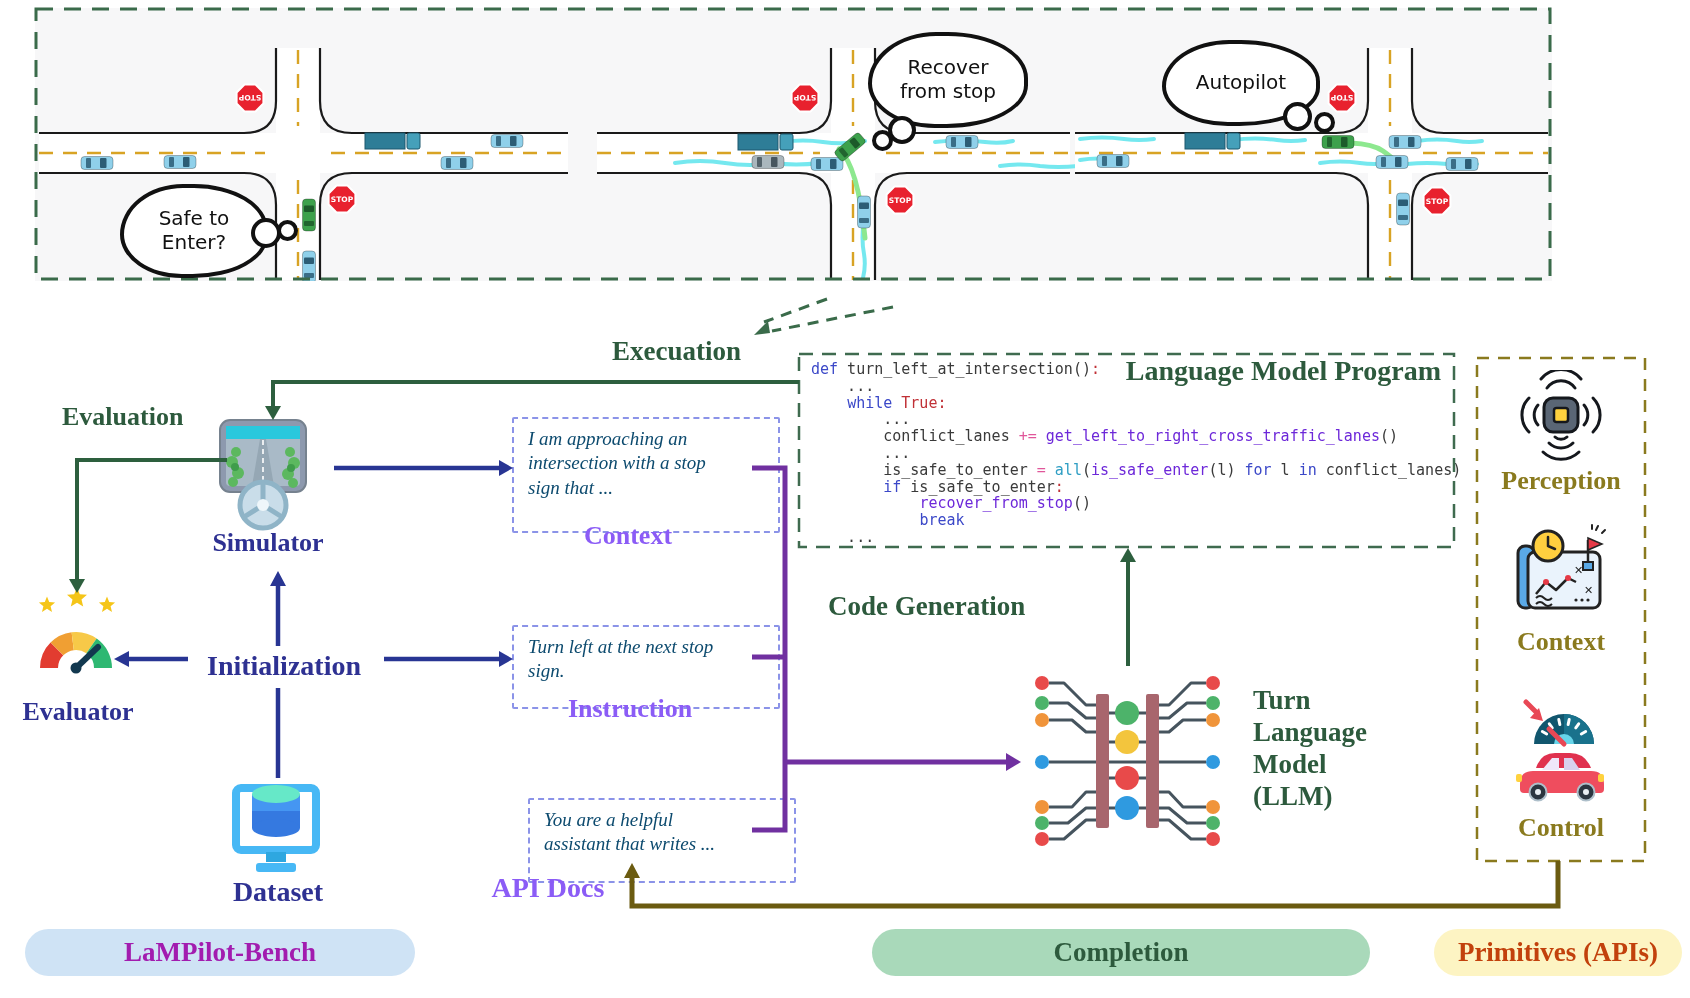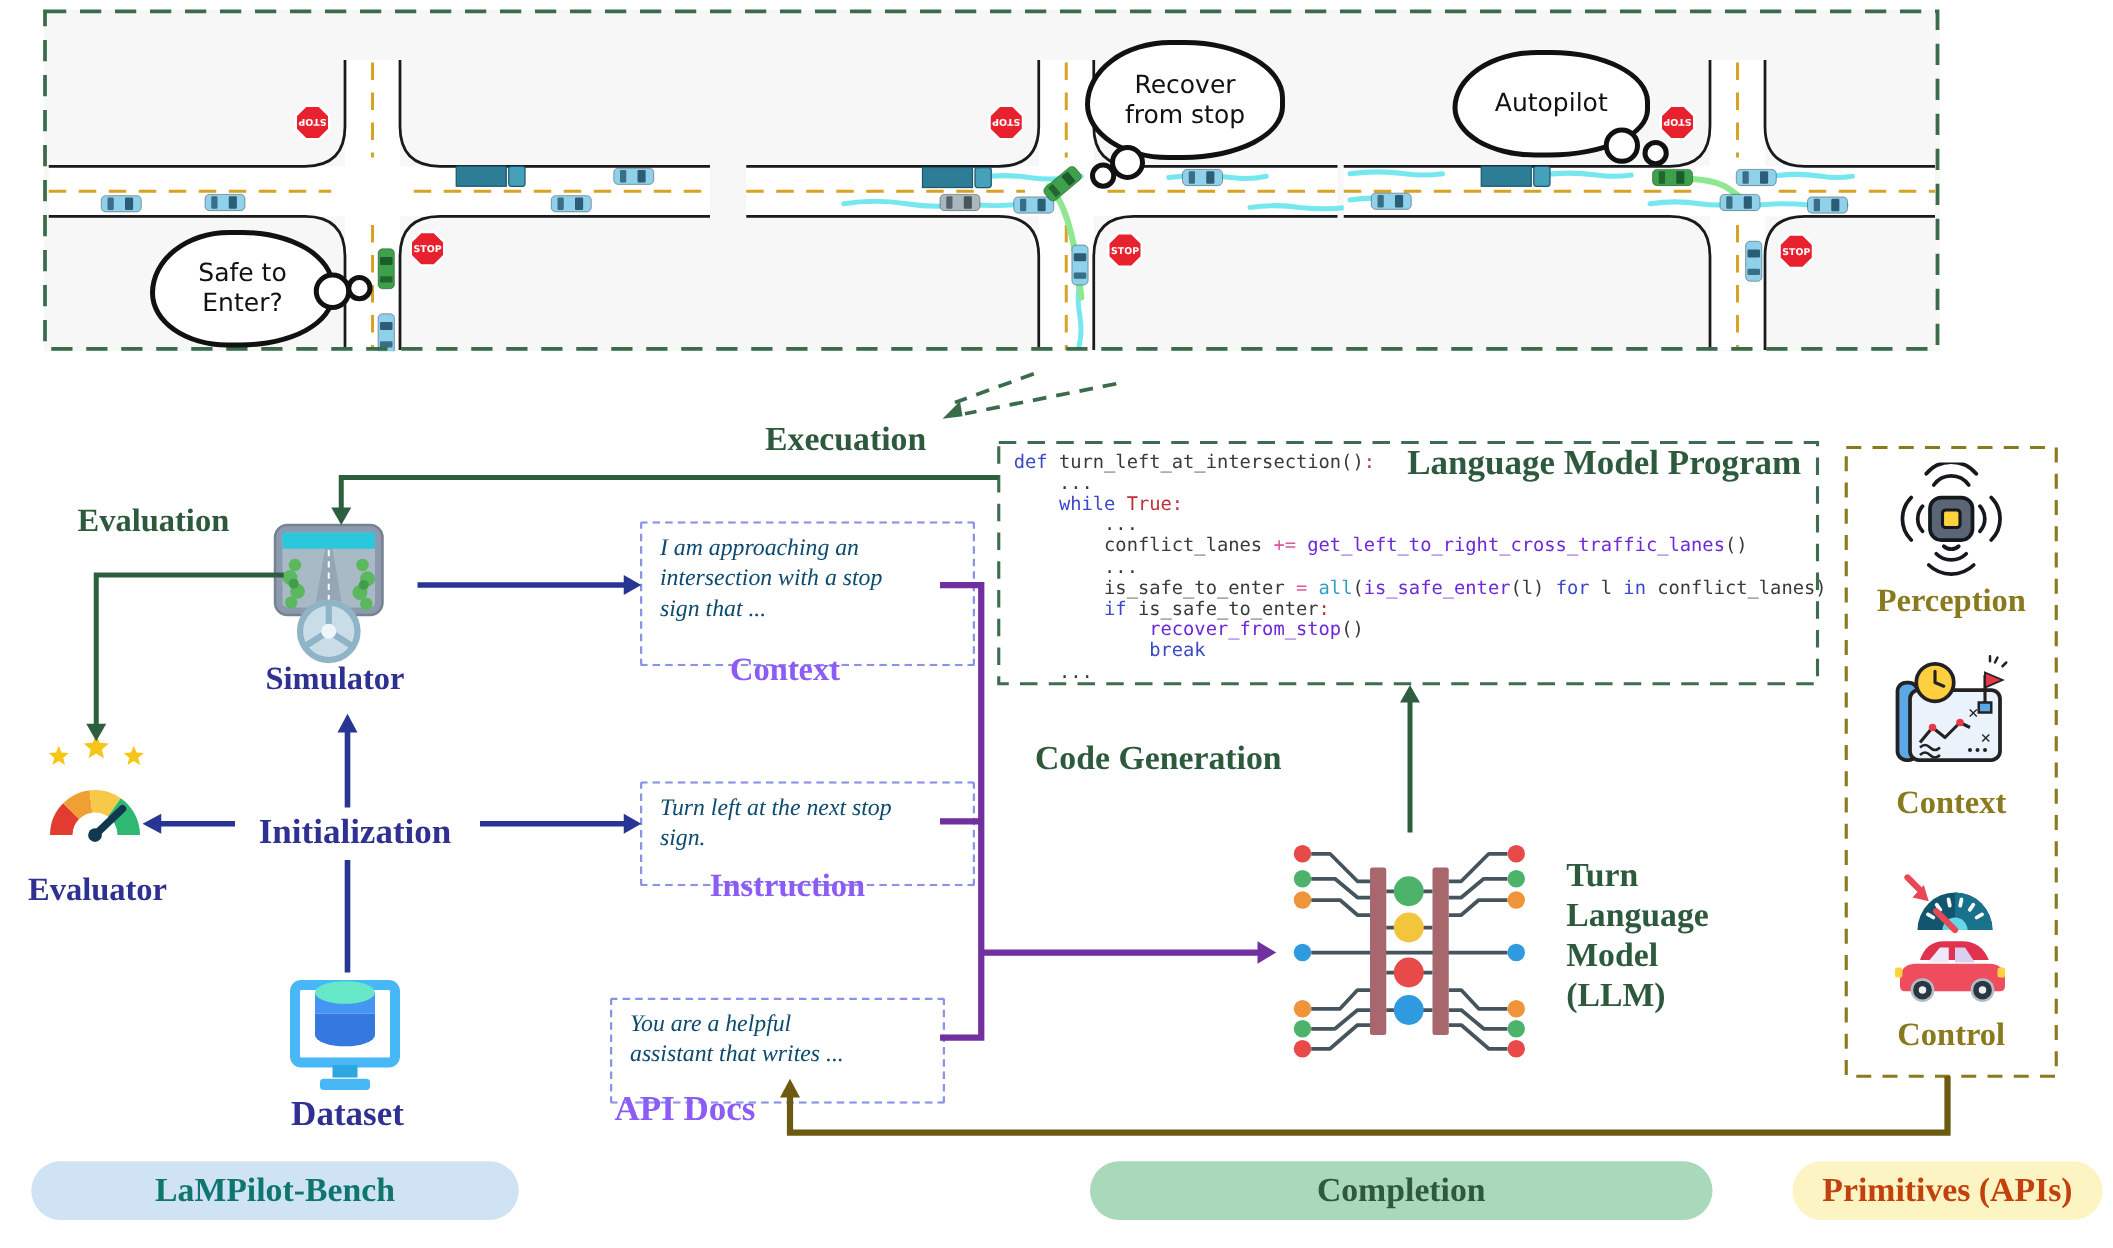--- a/index.html
+++ b/index.html
@@ -29,21 +29,21 @@
         font-style:italic;font-size:19px;line-height:1.28;color:#0c4a6e;padding:8px 10px 4px 14px;}
   
   .lbl{position:absolute;z-index:5;font-weight:600;white-space:nowrap;}
   .green{color:#2d5a3d}.navy{color:#2e3192}.purp{color:#8b5cf6}.olive{color:#8a7a1e}
   .ctr{text-align:center;}
   
   .icon{position:absolute;z-index:3;}
   
   .pill{position:absolute;z-index:5;height:47px;border-radius:24px;display:flex;
         align-items:center;justify-content:center;font-size:27px;font-weight:600;top:929px;}
-  #pill0{left:25px;width:390px;background:#cfe3f5;color:#0f766e;}
+  #pill0{left:25px;width:390px;background:#cfe3f5;color:#a21caf;}
   #pill1{left:445px;width:390px;background:#e3dcf7;color:#7030a0;}
   #pill2{left:872px;width:498px;background:#a9d9ba;color:#2d5a3d;}
   #pill3{left:1434px;width:248px;background:#fdf4c3;color:#c2410c;}
   #llmtext span{display:block;}
 </style>
 </head>
 <body>
 
 <div id="canvas">
 
@@ -235,21 +235,21 @@
     <div id="lmp-title">Language Model Program</div>
     <pre><div><span class="tk-kw">def</span><span class="tk-pl"> turn_left_at_intersection()</span><span class="tk-red">:</span></div><div><span class="tk-pl">    ...</span></div><div><span class="tk-pl">    </span><span class="tk-kw">while</span><span class="tk-pl"> </span><span class="tk-red">True:</span></div><div><span class="tk-pl">        ...</span></div><div><span class="tk-pl">        conflict_lanes </span><span class="tk-op">+=</span><span class="tk-fn"> get_left_to_right_cross_traffic_lanes</span><span class="tk-pl">()</span></div><div><span class="tk-pl">        ...</span></div><div><span class="tk-pl">        is_safe_to_enter </span><span class="tk-op">=</span><span class="tk-pl"> </span><span class="tk-bi">all</span><span class="tk-pl">(</span><span class="tk-fn">is_safe_enter</span><span class="tk-pl">(l) </span><span class="tk-kw">for</span><span class="tk-pl"> l </span><span class="tk-kw">in</span><span class="tk-pl"> conflict_lanes)</span></div><div><span class="tk-pl">        </span><span class="tk-kw">if</span><span class="tk-pl"> is_safe_to_enter</span><span class="tk-red">:</span></div><div><span class="tk-pl">            </span><span class="tk-fn">recover_from_stop</span><span class="tk-pl">()</span></div><div><span class="tk-pl">            </span><span class="tk-kw">break</span></div><div><span class="tk-pl">    ...</span></div></pre>
   </div>
 
   <div class="pbox" style="left:512px;top:417px;width:240px;height:100px;">
     <span style="display:inline-block;width:208px;">I am approaching an intersection with a stop sign that ...</span>
   </div>
   <div class="pbox" style="left:512px;top:625px;width:240px;height:68px;">
     <span style="display:inline-block;width:214px;">Turn left at the next stop sign.</span>
   </div>
-  <div class="pbox" style="left:488px;top:798px;width:240px;height:69px;">
+  <div class="pbox" style="left:528px;top:798px;width:240px;height:69px;">
     <span style="display:inline-block;width:186px;">You are a helpful assistant that writes ...</span>
   </div>
 
   <svg id="connectors" width="1690" height="998" viewBox="0 0 1690 998">
 
     <rect x="36" y="9" width="1514" height="270" fill="none" stroke="#3a6b4a" stroke-width="3" stroke-dasharray="17 11"></rect>
     <rect x="799" y="354" width="655" height="193" fill="none" stroke="#3f6b4f" stroke-width="2.5" stroke-dasharray="14 9"></rect>
     <rect x="1477" y="358" width="168" height="503" fill="none" stroke="#8a7a1e" stroke-width="2.5" stroke-dasharray="12 9"></rect>
 
     <path d="M 799 382 L 273 382 L 273 408" fill="none" stroke="#2d5f3e" stroke-width="4"></path>

